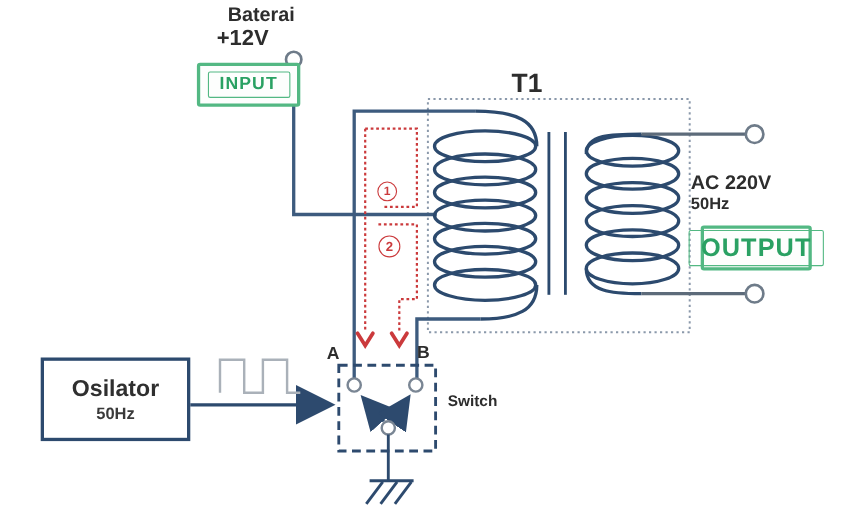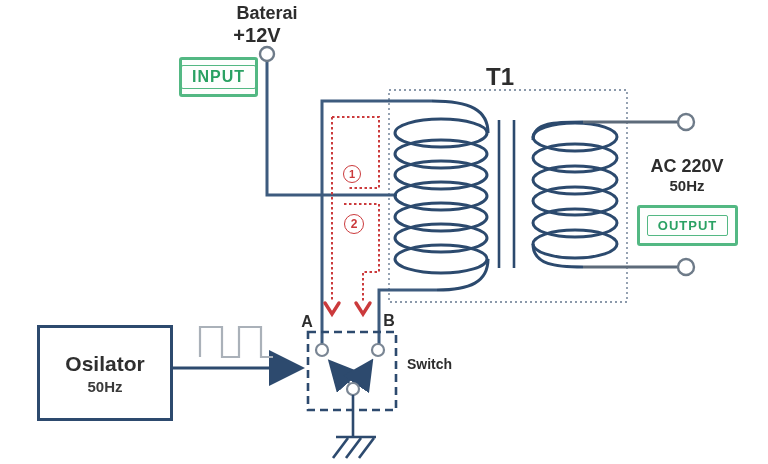--- a/index.html
+++ b/index.html
@@ -1,21 +1,21 @@
 <!DOCTYPE html>
 <html><head>
 <meta charset="utf-8">
 <style>
   html,body{margin:0;padding:0;background:#fff;}
   #stage{
     position:relative;width:768px;height:464px;background:#ffffff;overflow:hidden;
     font-family:"Liberation Sans",sans-serif;
   }
   .abs{position:absolute;}
-  .lbl{color:#2d2d2d;font-weight:bold;text-align:center;line-height:1.15;}
+  .lbl{color:#2d2d2d;font-weight:bold;line-height:1.15;}
   svg{position:absolute;left:0;top:0;}
   
   .badge{
     border:3px solid #53b883;border-radius:3px;background:#fdfefd;padding:2px;
     box-sizing:border-box;display:flex;align-items:center;justify-content:center;
   }
   .badge-inner{
     border:1.5px solid #53b883;border-radius:2px;padding:2px 10px;
     color:#2aa163;font-weight:bold;letter-spacing:1px;white-space:nowrap;
   }
@@ -123,38 +123,38 @@
     </g>
 
     <line x1="172" y1="368" x2="296" y2="368" stroke="#2d4a6e" stroke-width="3" marker-end="url(#arrNavyLg)"></line>
 
     <path d="M 200 357 V 327 H 222 V 357 H 239 V 327 H 261 V 357 H 273" fill="none" stroke="#aab1b9" stroke-width="2.2"></path>
   </svg>
 
   <div class="abs lbl" style="left:207px;top:3px;width:120px;font-size:18px;">Baterai</div>
   <div class="abs lbl" style="left:197px;top:24px;width:120px;font-size:20px;">+12V</div>
 
-  <div class="abs badge" style="left:179px;top:57px;width:79px;height:40px;">
+  <div class="abs badge" style="left:179px;top:57px;width:94px;height:40px;">
     <span class="badge-inner" style="font-size:16px;">INPUT</span>
   </div>
 
   <div class="abs lbl" style="left:465px;top:63px;width:70px;font-size:24px;">T1</div>
 
   <div class="abs lbl" style="left:628px;top:156px;width:118px;font-size:18px;">AC 220V</div>
   <div class="abs lbl" style="left:628px;top:177px;width:118px;font-size:15px;">50Hz</div>
 
   <div class="abs badge" style="left:637px;top:205px;width:101px;height:41px;">
-    <span class="badge-inner" style="font-size:13px;">OUTPUT</span>
+    <span class="badge-inner" style="font-size:23px;">OUTPUT</span>
   </div>
 
   <div class="abs lbl" style="left:297px;top:313px;width:20px;font-size:16px;">A</div>
   <div class="abs lbl" style="left:379px;top:312px;width:20px;font-size:16px;">B</div>
   <div class="abs lbl" style="left:407px;top:356px;width:70px;font-size:14px;text-align:left;">Switch</div>
 
   <div class="abs pathnum" style="left:343px;top:165px;width:18px;height:18px;font-size:11px;">1</div>
   <div class="abs pathnum" style="left:344px;top:214px;width:20px;height:20px;font-size:12px;">2</div>
 
-  <div class="abs oscbox" style="left:37px;top:325px;width:136px;height:96px;">
+  <div class="abs oscbox" style="left:37px;top:325px;width:136px;height:76px;">
     <span class="oscname">Osilator</span>
     <span class="oscfreq">50Hz</span>
   </div>
 
 </div>
 
 </body></html>

